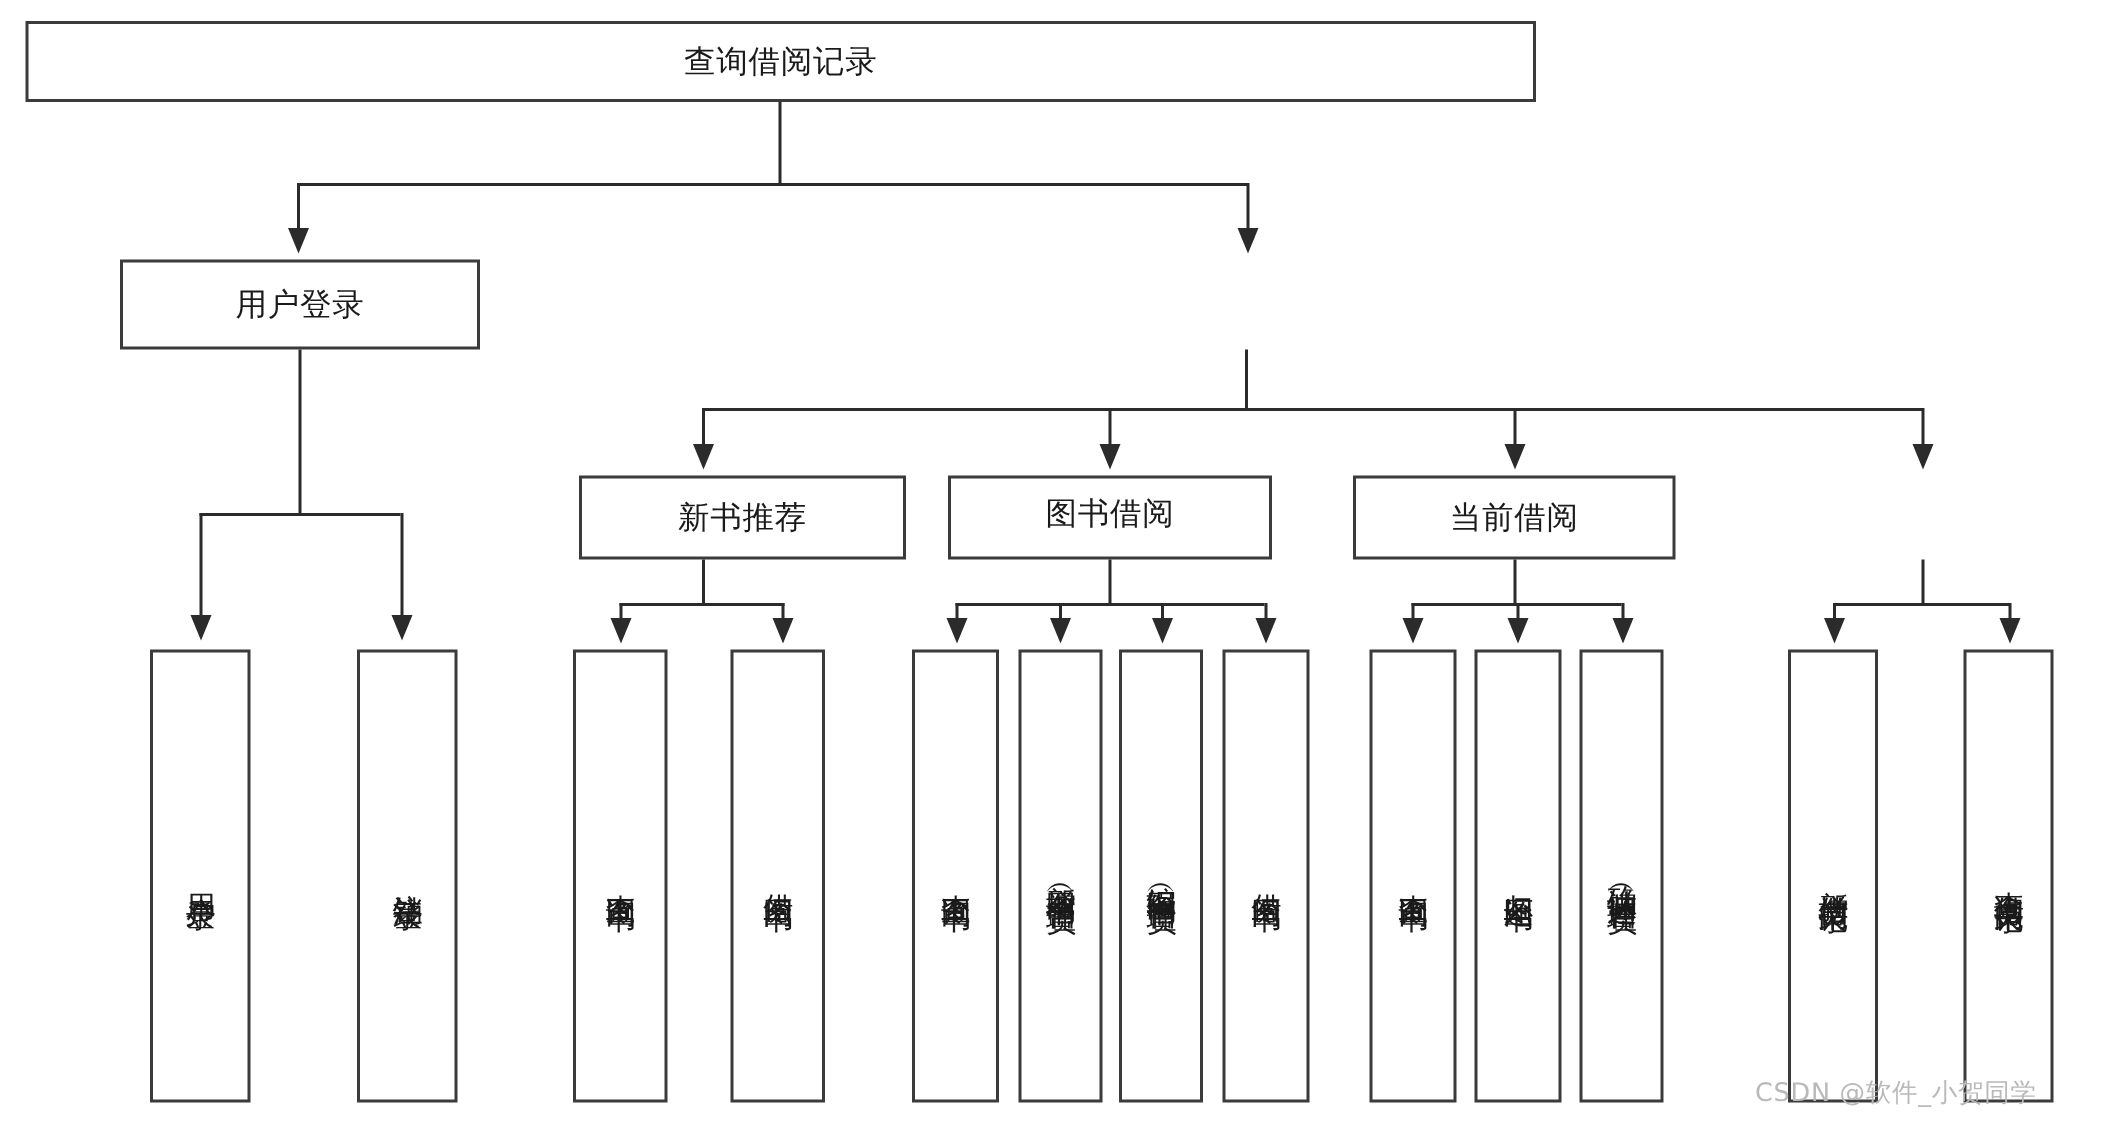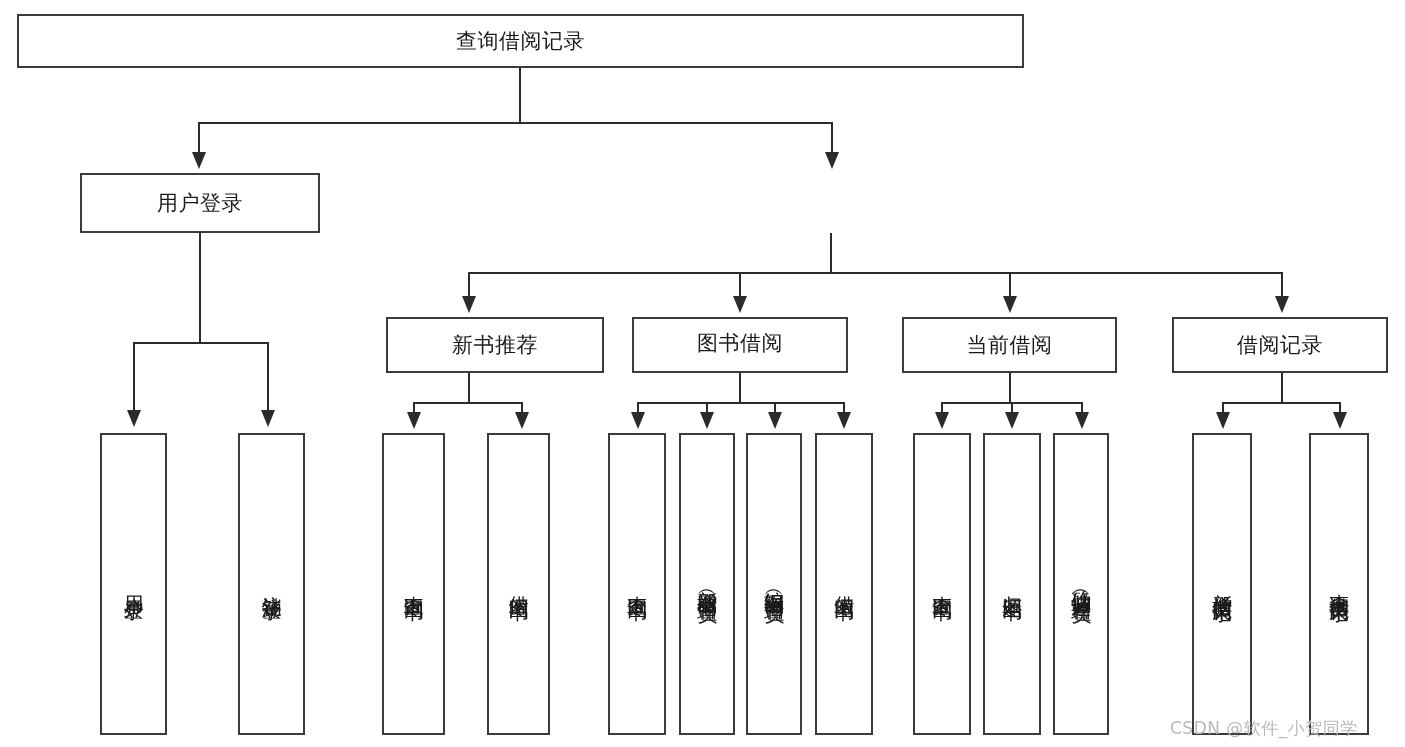--- a/index.html
+++ b/index.html
@@ -109,23 +109,20 @@
 
   <div class="node horiz" style="left:360px; top:317px; width:218px; height:56px;margin-left:26px;">
     <span>新书推荐</span>
   </div>
   <div class="node horiz" style="left:632px; top:317px; width:216px; height:56px;font-family:Liberation Mono, monospace;">
     <span>图书借阅</span>
   </div>
   <div class="node horiz" style="left:902px; top:317px; width:215px; height:56px;">
     <span>当前借阅</span>
   </div>
-  <div class="node horiz" style="left:1172px; top:317px; width:216px; height:56px;">
-    <span>借阅记录</span>
-  </div>
 
   <div class="edge v" style="left:468px; top:373px; height:30px;"></div>
   <div class="edge h" style="left:413px; top:402px; width:110px;"></div>
   <div class="edge v" style="left:413px; top:402px; height:12px;"></div>
   <div class="arrow" style="left:407px; top:412px;"></div>
   <div class="edge v" style="left:521px; top:402px; height:12px;"></div>
   <div class="arrow" style="left:515px; top:412px;"></div>
 
   <div class="edge v" style="left:739px; top:373px; height:30px;"></div>
   <div class="edge h" style="left:637px; top:402px; width:206px;"></div>

